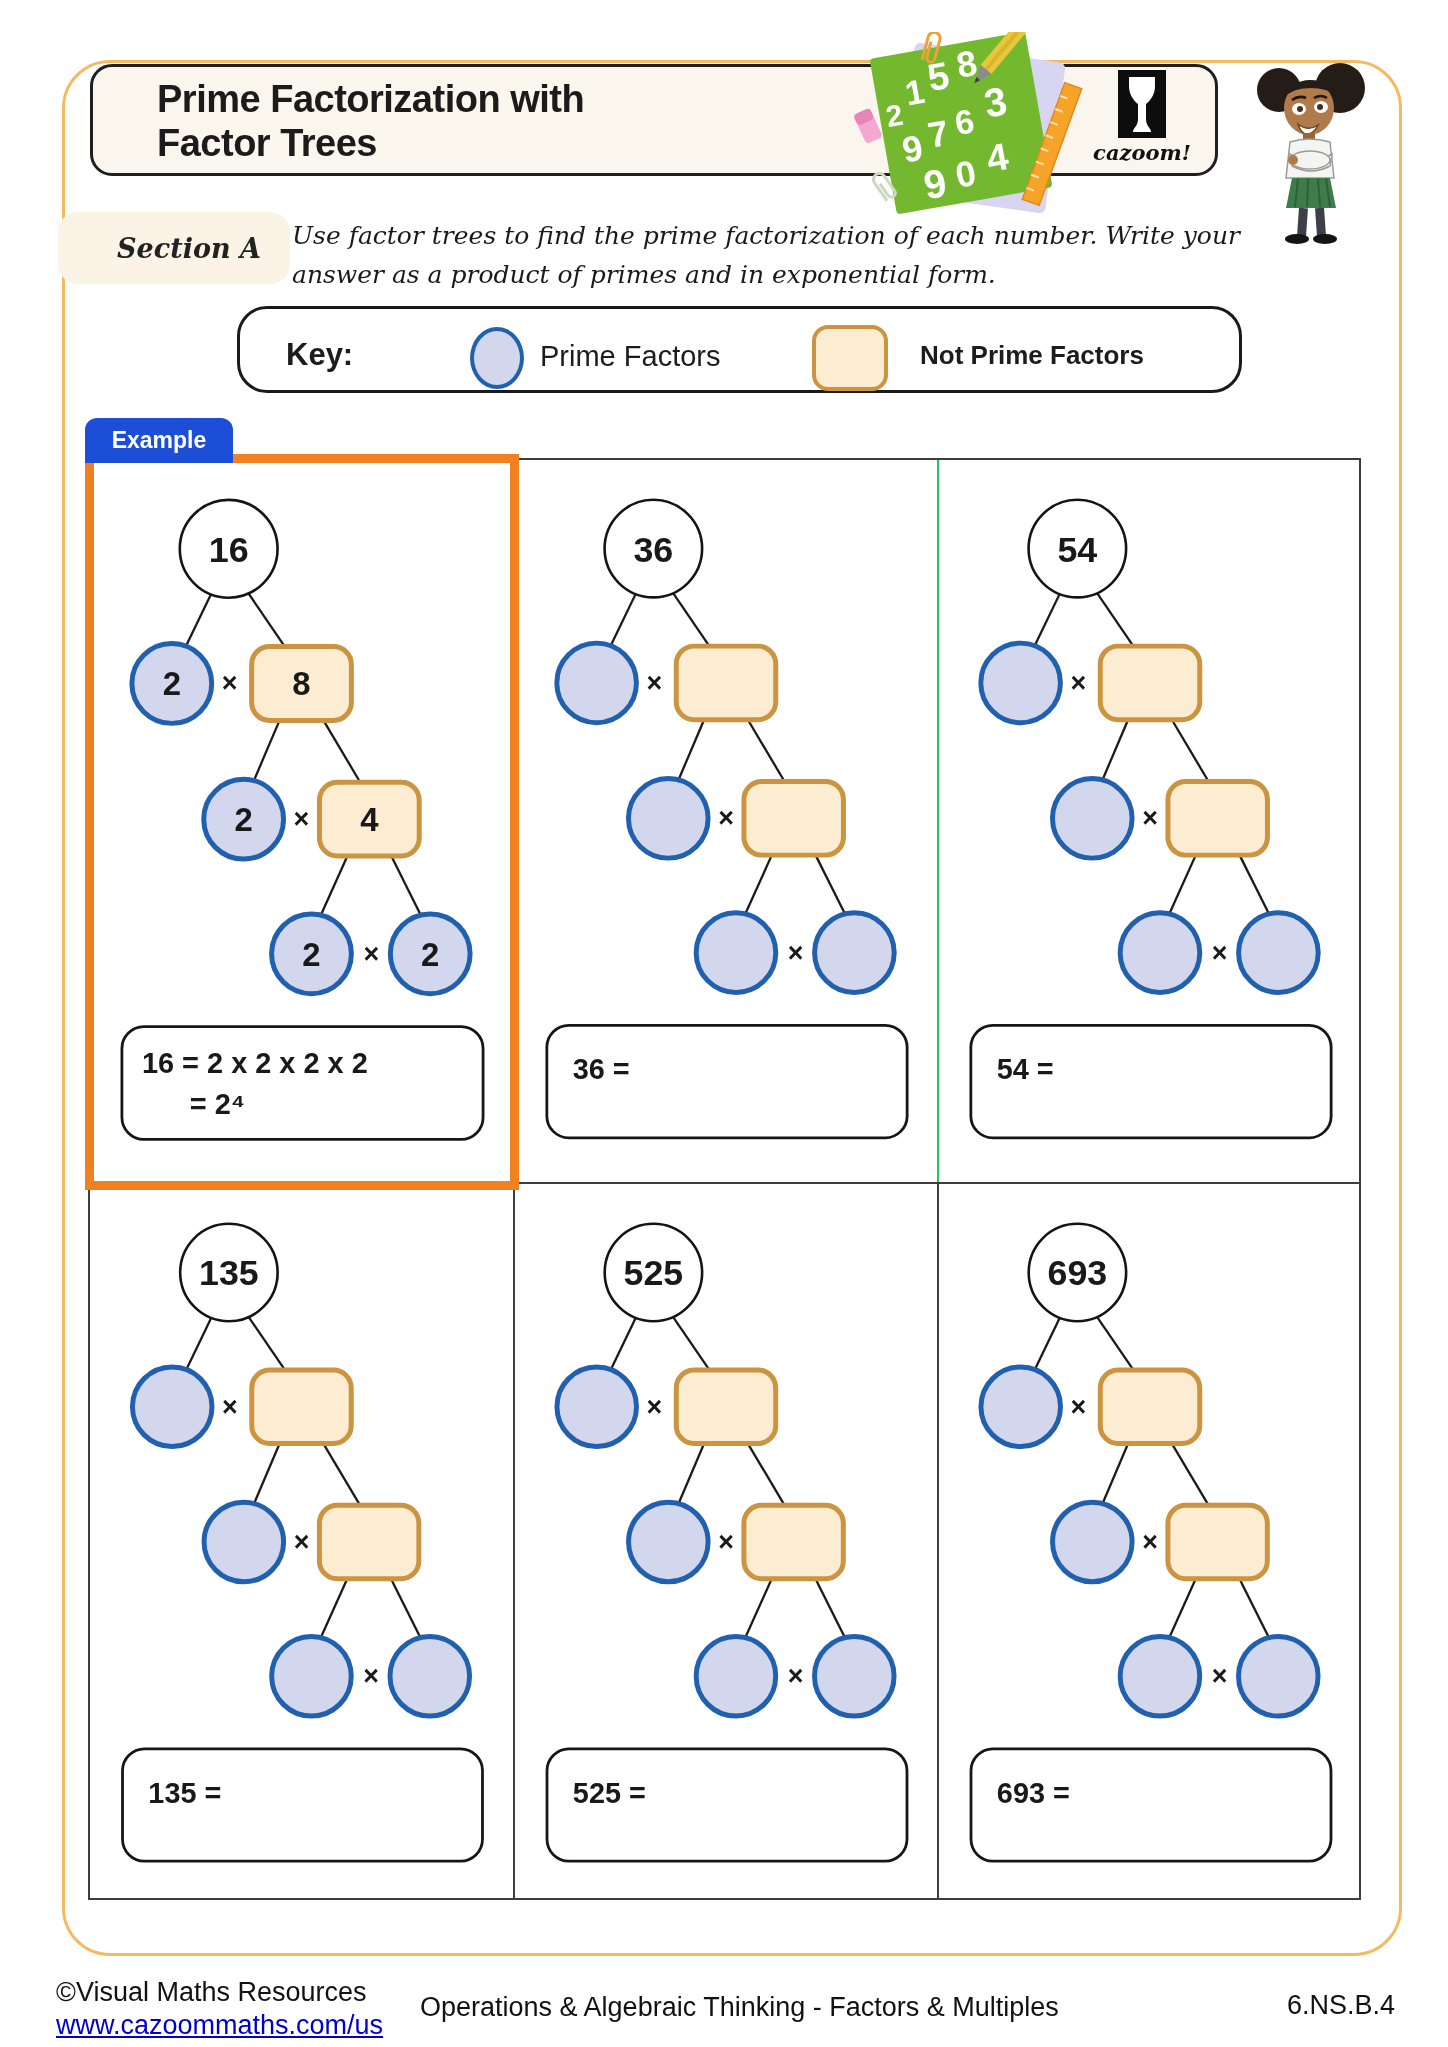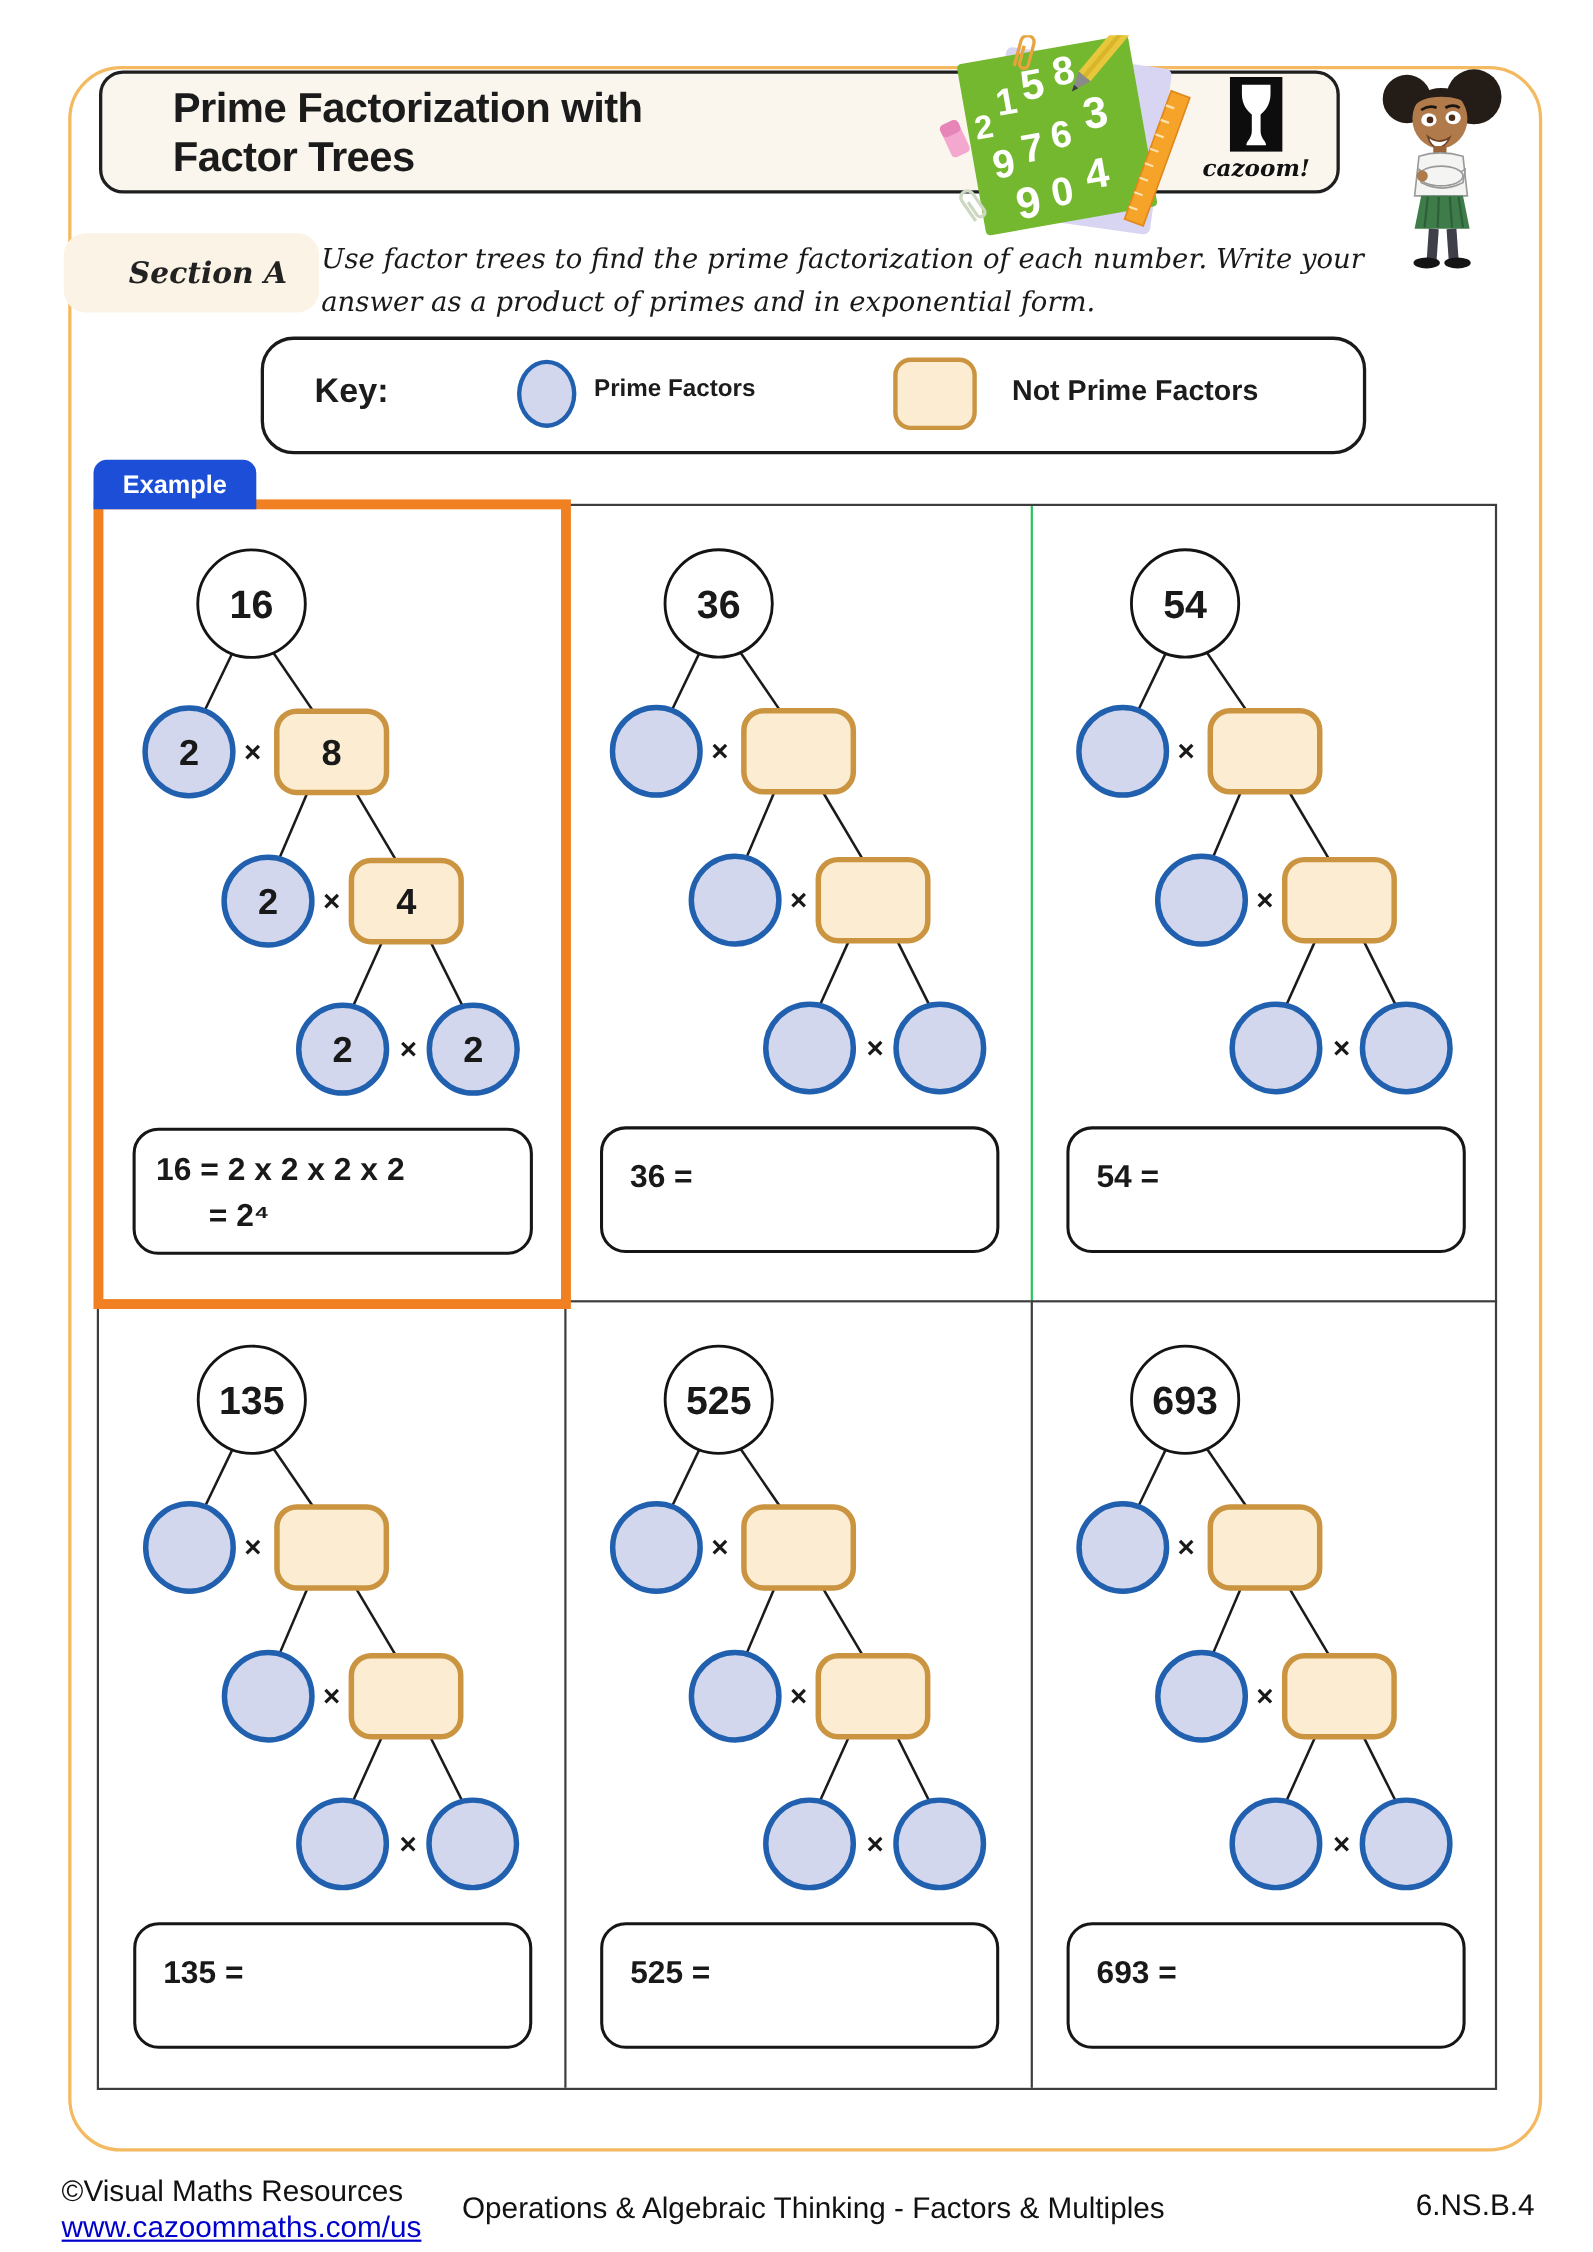--- a/index.html
+++ b/index.html
@@ -17,26 +17,26 @@
   .logo svg{display:block;margin:0 auto;}
   .logo-text{font-family:"DejaVu Serif",serif;font-weight:bold;font-size:21px;margin-top:2px;color:#111;font-style:italic;}
   .girl{position:absolute;left:1252px;top:56px;width:122px;height:192px;}
   
   .section-label{position:absolute;left:58px;top:212px;width:202px;height:72px;background:#faf3e6;
         border-radius:20px;display:flex;align-items:center;justify-content:center;
         font-family:"DejaVu Serif",serif;font-style:italic;font-weight:bold;font-size:27px;color:#222;padding-left:30px;}
   .instructions{position:absolute;left:292px;top:216px;width:960px;
         font-family:"DejaVu Serif",serif;font-style:italic;font-size:25px;line-height:39px;color:#1a1a1a;}
   
-  .key-box{position:absolute;left:237px;top:306px;width:1005px;height:107px;box-sizing:border-box;
+  .key-box{position:absolute;left:237px;top:306px;width:1005px;height:87px;box-sizing:border-box;
         background:#fff;border:3px solid #1a1a1a;border-radius:30px;}
   .key-label{position:absolute;left:46px;top:28px;font-size:31px;font-weight:bold;}
   .key-circle{position:absolute;left:230px;top:18px;width:46px;height:54px;border-radius:50%;
         background:#d2d7ed;border:4px solid #2060ae;}
-  .key-prime-label{position:absolute;left:300px;top:31px;font-size:22px;font-weight:bold;}
+  .key-prime-label{position:absolute;left:300px;top:31px;font-size:29px;font-weight:normal;}
   .key-rect{position:absolute;left:572px;top:16px;width:68px;height:58px;border-radius:16px;
         background:#fcecd1;border:4px solid #ca9441;}
   .key-notprime-label{position:absolute;left:680px;top:31px;font-size:26px;font-weight:bold;}
   
   .grid{position:absolute;left:88px;top:458px;width:1273px;height:1442px;box-sizing:border-box;
         border:2px solid #3d3d3d;display:grid;grid-template-columns:423px 424px 424px;
         grid-template-rows:722px 716px;}
   .cell{position:relative;}
   .cell:nth-child(2),.cell:nth-child(3){border-left:2px solid #22c55e;box-sizing:border-box;}
   .cell:nth-child(4),.cell:nth-child(5),.cell:nth-child(6){border-top:2px solid #3d3d3d;box-sizing:border-box;}

